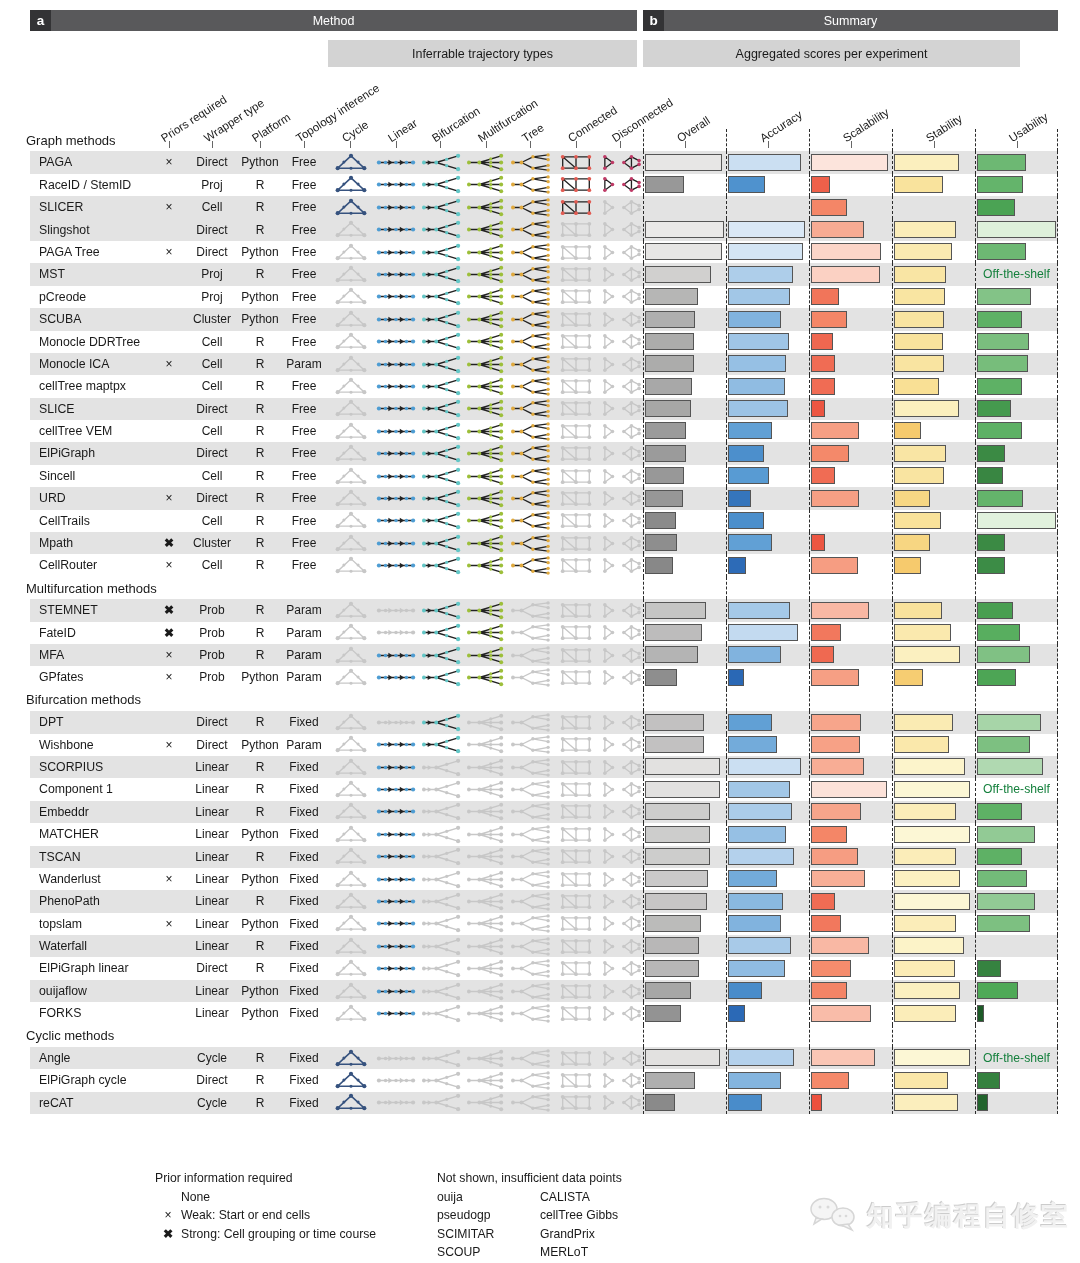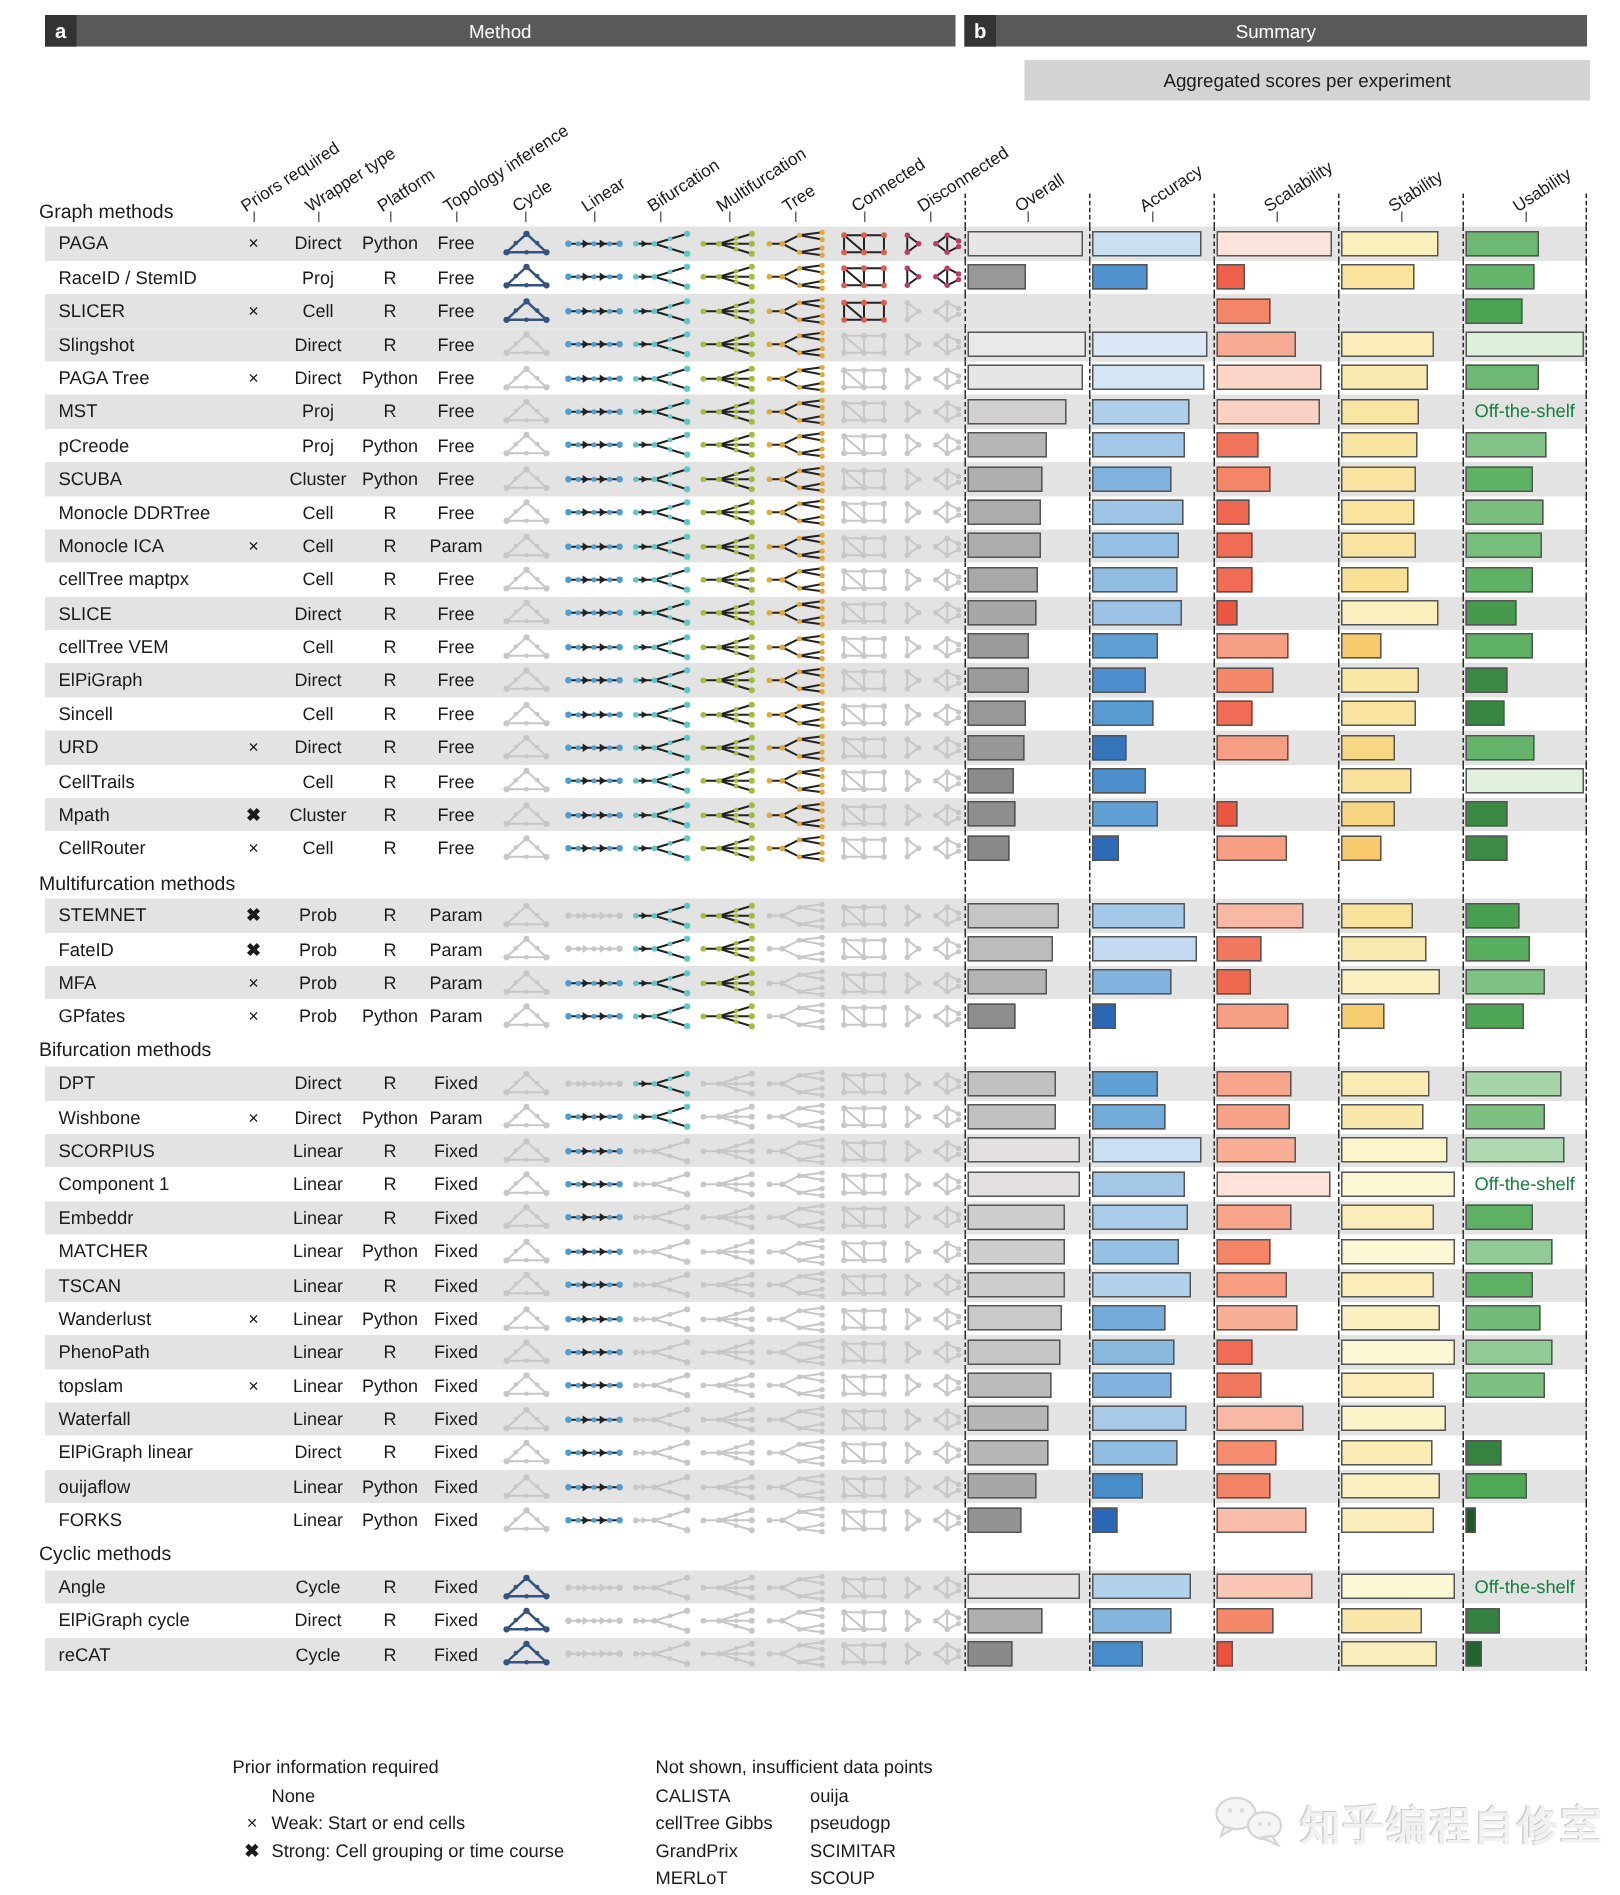--- a/index.html
+++ b/index.html
@@ -53,21 +53,22 @@
   <div class="bar-dark" id="method-bar" style="left:30px;width:607px;">
     <div class="panel-letter">a</div>
     <span>Method</span>
   </div>
 
   <div class="bar-dark" id="summary-bar" style="left:643px;width:415px;">
     <div class="panel-letter">b</div>
     <span>Summary</span>
   </div>
 
-  <div class="band-light" style="left:643px;width:377px;margin-left:40px;">Aggregated scores per experiment</div>
+  <div class="band-light" style="left:328px;width:309px;">Inferrable trajectory types</div>
+  <div class="band-light" style="left:643px;width:377px;">Aggregated scores per experiment</div>
 
   <div id="rot-labels">
       <div class="tick" style="left: 169px;"></div>
       <div class="rot-label" style="left: 166px; top: 131px;">Priors required</div>
       <div class="tick" style="left: 212px;"></div>
       <div class="rot-label" style="left: 209px; top: 131px;">Wrapper type</div>
       <div class="tick" style="left: 260px;"></div>
       <div class="rot-label" style="left: 257px; top: 131px;">Platform</div>
       <div class="tick" style="left: 304px;"></div>
       <div class="rot-label" style="left: 301px; top: 131px;">Topology inference</div>
@@ -4406,30 +4407,30 @@
     <div>Prior information required</div>
     <div class="indent">None</div>
     <div><span class="sym">×</span><span>Weak: Start or end cells</span></div>
     <div><span class="sym" style="font-weight:bold">✖</span><span>Strong: Cell grouping or time course</span></div>
   </div>
 
   <div class="legend-right">
     <div>Not shown, insufficient data points</div>
     <div class="lr-cols">
       <div>
+        <div>ouija</div>
+        <div>pseudogp</div>
+        <div>SCIMITAR</div>
+        <div>SCOUP</div>
+      </div>
+      <div>
         <div>CALISTA</div>
         <div>cellTree Gibbs</div>
         <div>GrandPrix</div>
         <div>MERLoT</div>
-      </div>
-      <div>
-        <div>ouija</div>
-        <div>pseudogp</div>
-        <div>SCIMITAR</div>
-        <div>SCOUP</div>
       </div>
     </div>
   </div>
 
   <div class="watermark">
     <span class="wm-icon">
       <svg viewBox="0 0 52 40">
         <g fill="#f5f5f5" stroke="#d6d6d6" stroke-width="1.5">
           <ellipse cx="16" cy="15" rx="13" ry="10.5"></ellipse>
           <path d="M8 24 L6 30 L14 25 Z"></path>

